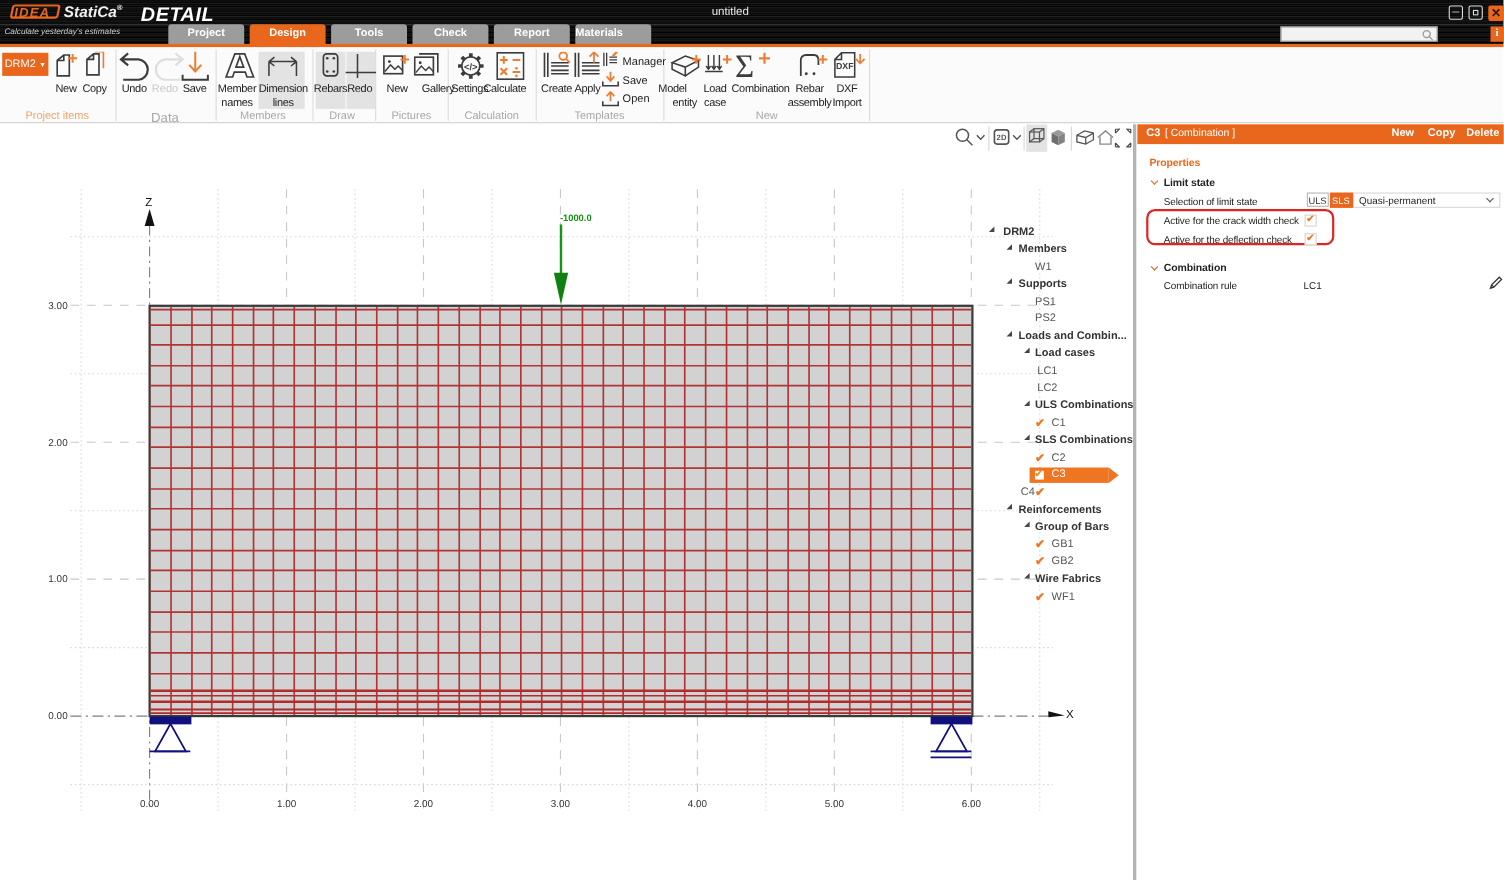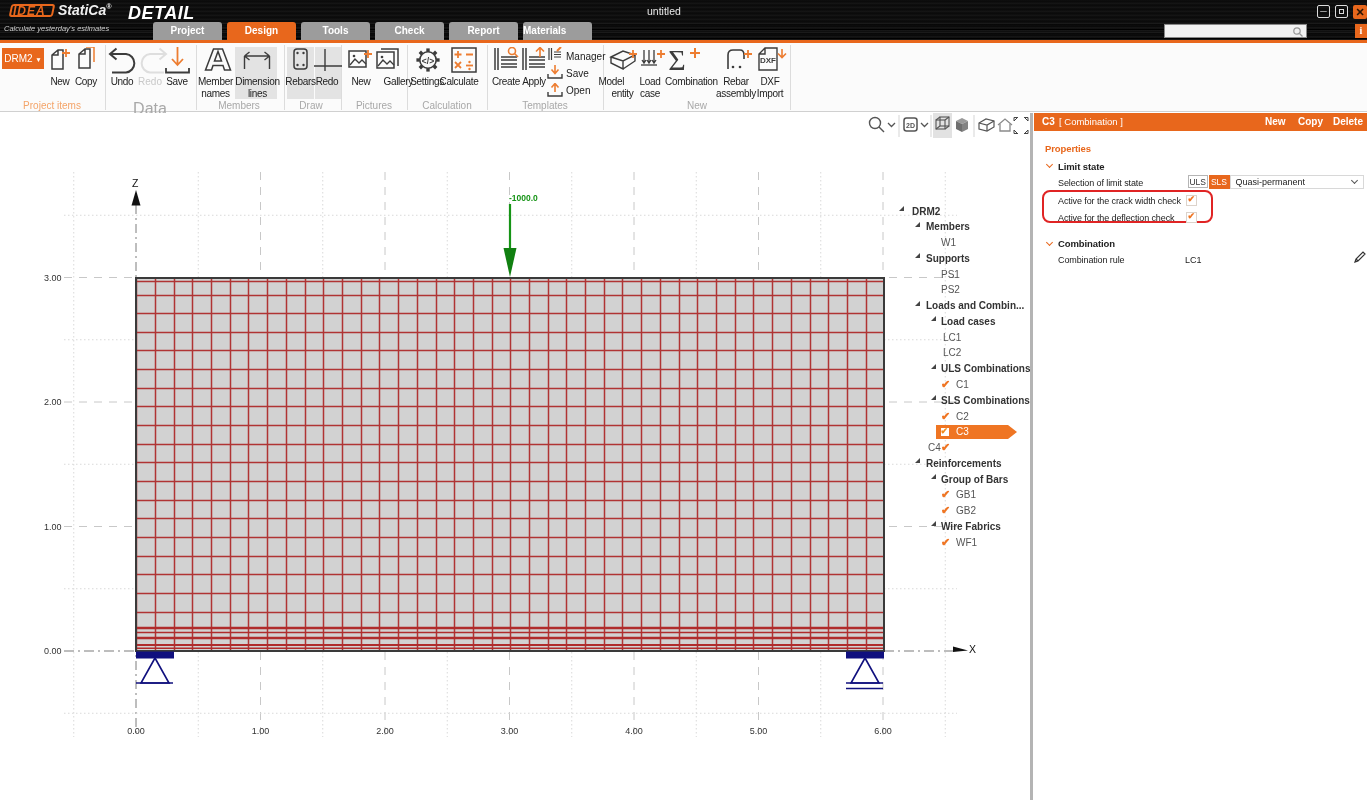--- a/index.html
+++ b/index.html
@@ -45,21 +45,21 @@
 <div class="ribbon">
     <div style="position:absolute;left:104.5px;top:2px;width:1px;height:65px;background:#dcdcdc"></div>
     <div style="position:absolute;left:196px;top:2px;width:1px;height:65px;background:#dcdcdc"></div>
     <div style="position:absolute;left:283.5px;top:2px;width:1px;height:65px;background:#dcdcdc"></div>
     <div style="position:absolute;left:340.5px;top:2px;width:1px;height:65px;background:#dcdcdc"></div>
     <div style="position:absolute;left:407px;top:2px;width:1px;height:65px;background:#dcdcdc"></div>
     <div style="position:absolute;left:487px;top:2px;width:1px;height:65px;background:#dcdcdc"></div>
     <div style="position:absolute;left:603px;top:2px;width:1px;height:65px;background:#dcdcdc"></div>
     <div style="position:absolute;left:789.5px;top:2px;width:1px;height:65px;background:#dcdcdc"></div>
     <div style="position:absolute;left:-8px;top:57px;width:120px;text-align:center;font-size:10px;color:#f4a469">Project items</div>
-    <div style="position:absolute;left:90px;top:57px;width:120px;text-align:center;font-size:16px;color:#a8a8a8">Data</div>
+    <div style="position:absolute;left:90px;top:57px;width:120px;text-align:center;font-size:12px;color:#a8a8a8">Data</div>
     <div style="position:absolute;left:179px;top:57px;width:120px;text-align:center;font-size:10px;color:#a8a8a8">Members</div>
     <div style="position:absolute;left:251px;top:57px;width:120px;text-align:center;font-size:10px;color:#a8a8a8">Draw</div>
     <div style="position:absolute;left:314px;top:57px;width:120px;text-align:center;font-size:10px;color:#a8a8a8">Pictures</div>
     <div style="position:absolute;left:387px;top:57px;width:120px;text-align:center;font-size:10px;color:#a8a8a8">Calculation</div>
     <div style="position:absolute;left:485px;top:57px;width:120px;text-align:center;font-size:10px;color:#a8a8a8">Templates</div>
     <div style="position:absolute;left:637px;top:57px;width:120px;text-align:center;font-size:10px;color:#a8a8a8">New</div>
     <div style="position:absolute;left:2px;top:5px;width:42px;height:21px;background:#e8671c;color:#fff;font-size:10px;line-height:21px;text-align:center">DRM2 <span style="font-size:6.5px">▼</span></div>
     <div style="position:absolute;left:234.7px;top:4px;width:42.5px;height:52px;background:#e3e3e3"></div>
     <div style="position:absolute;left:286.5px;top:4px;width:27px;height:52px;background:#e3e3e3"></div>
     <div style="position:absolute;left:314.5px;top:4px;width:26.5px;height:52px;background:#e3e3e3"></div>

